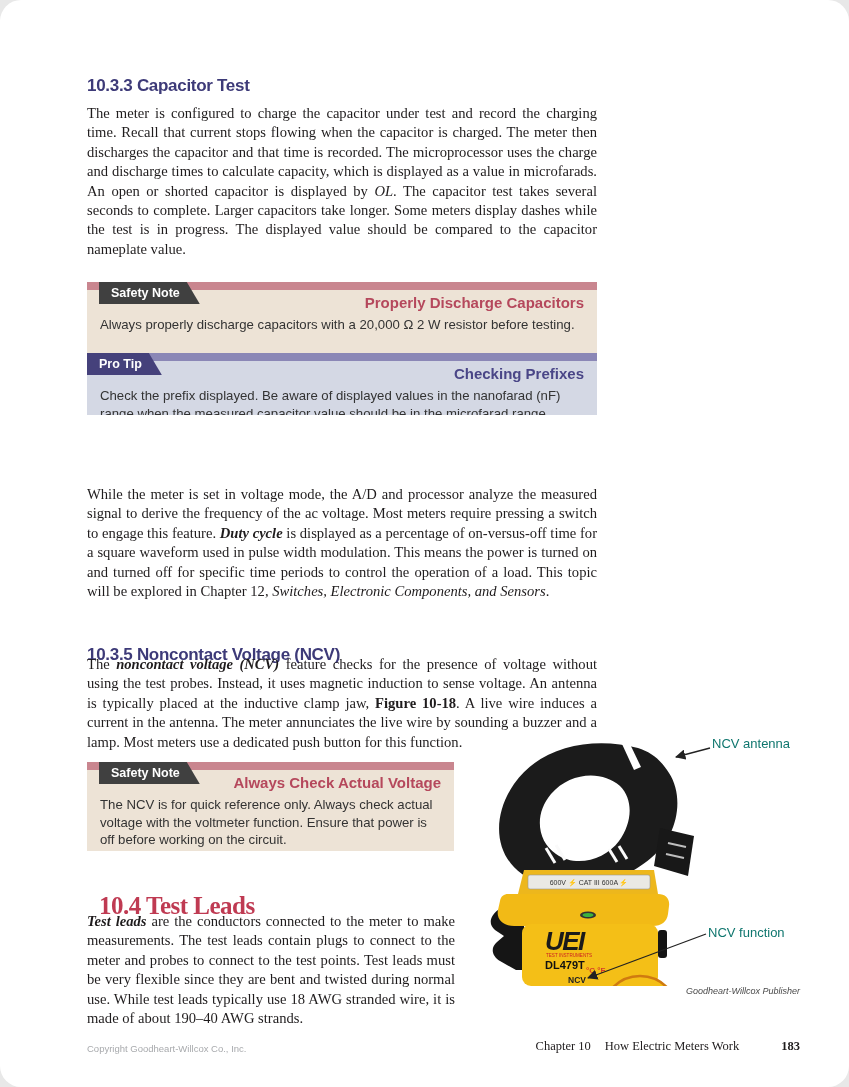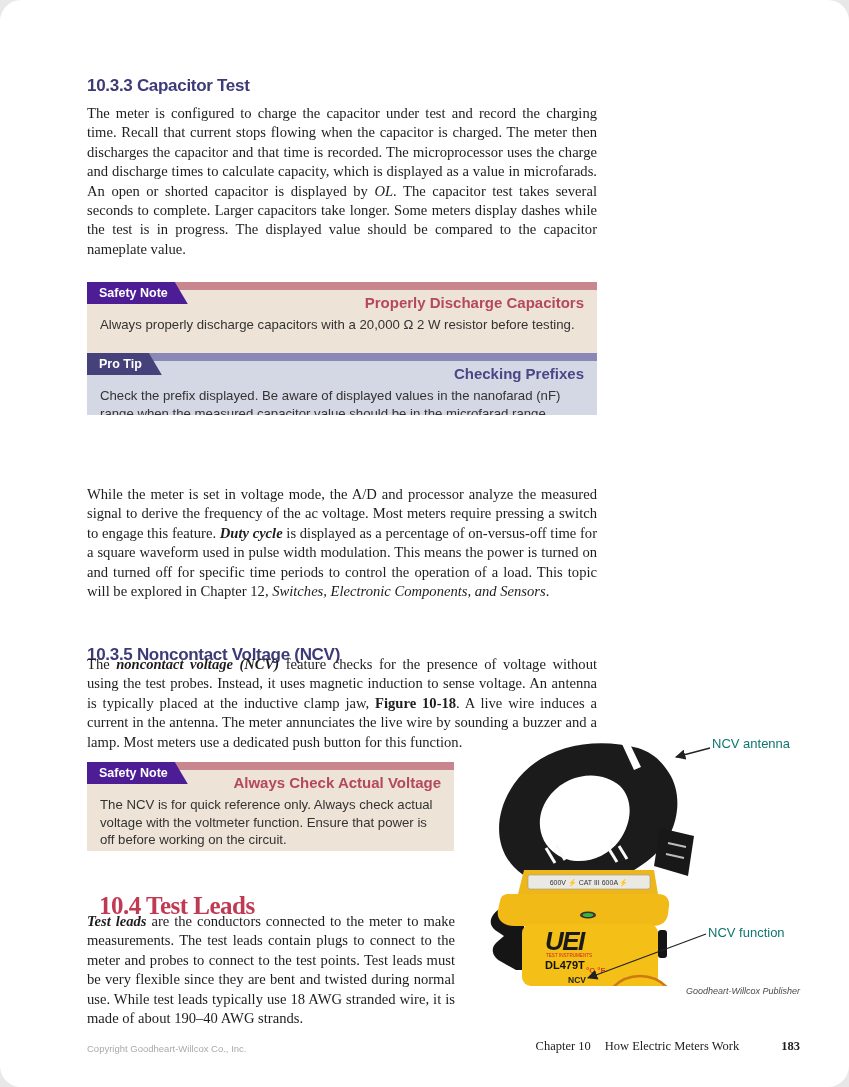--- a/index.html
+++ b/index.html
@@ -35,21 +35,21 @@
   .note-inner{position:absolute;top:8px;left:0;right:0;bottom:0;padding:4px 13px 8px 13px;}
   .note-title{
     font-family:"Liberation Sans",sans-serif;font-weight:700;font-size:15px;
     text-align:right;margin-bottom:5px;
   }
   .note-body{
     font-family:"Liberation Sans",sans-serif;font-size:13.2px;
     line-height:17.6px;color:#333333;
   }
   .safety .note-band{background:#c9868f;}
-  .safety .note-tab{background:#4c1d95;}
+  .safety .note-tab{background:#404040;margin-left:12px;}
   .safety .note-inner{background:#ede3d6;}
   .safety .note-title{color:#b5485c;}
   .protip .note-band{background:#8b87b6;}
   .protip .note-tab{background:#45417b;}
   .protip .note-inner{background:#d4d8e4;}
   .protip .note-title{color:#4a4687;}
   
   .anno{
     font-family:"Liberation Sans",sans-serif;font-size:13px;color:#0f766e;
     white-space:nowrap;

